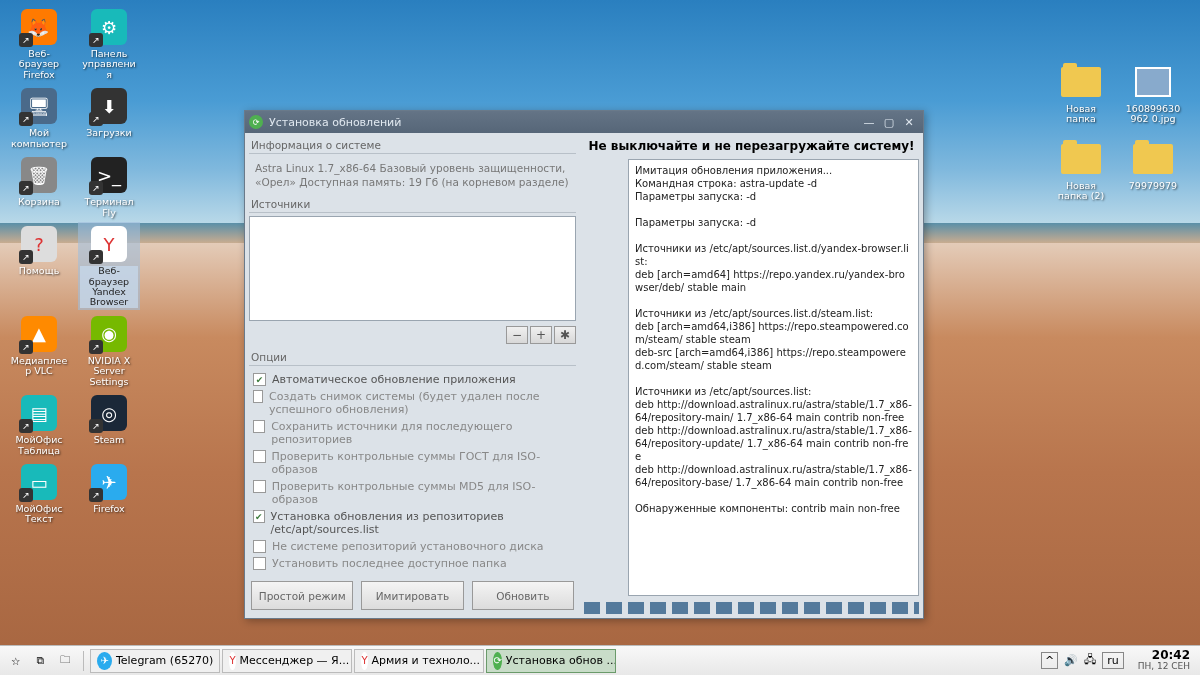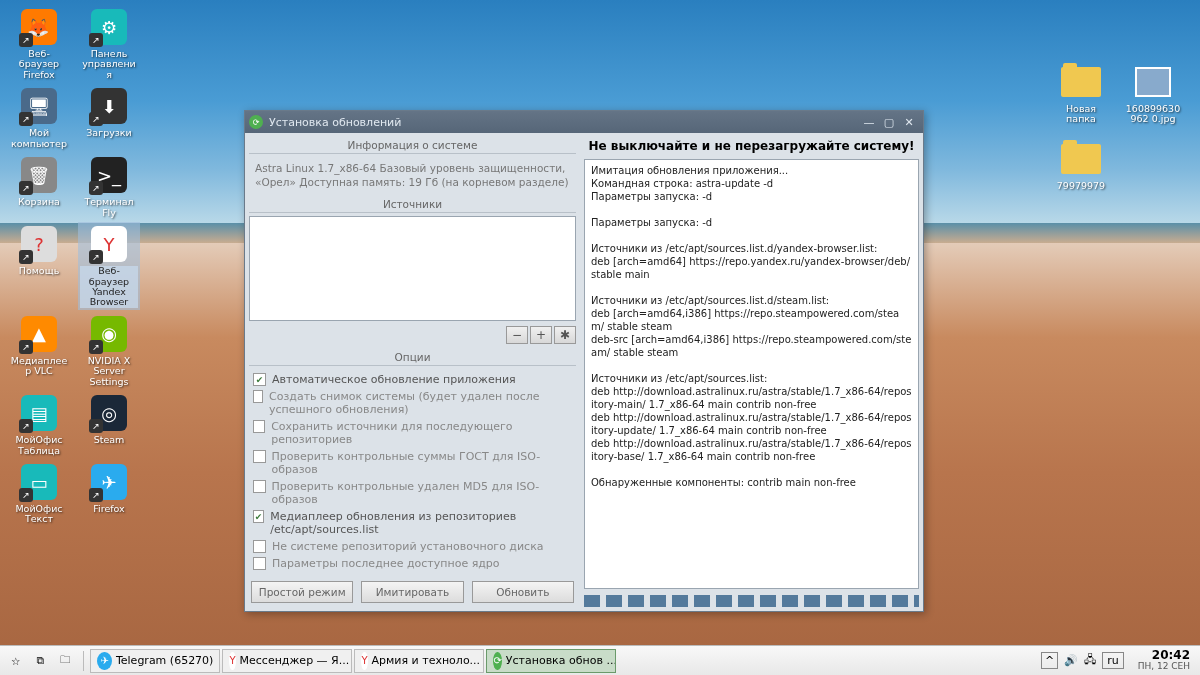--- a/index.html
+++ b/index.html
@@ -25,37 +25,37 @@
 .window { position: absolute; top: 110px; left: 244px; width: 680px; background: #dce2e8; border: 1px solid #6a7a8a; box-shadow: 2px 2px 8px rgba(0,0,0,0.3); }
 .titlebar { height: 22px; background: linear-gradient(to bottom, #647486, #566678); display: flex; align-items: center; color: #e0e8f0; padding: 0 4px; }
 .titlebar .ticon { width: 14px; height: 14px; background: #4fb050; border-radius: 50%; margin-right: 6px; display: flex; align-items: center; justify-content: center; font-size: 8px; color: white; }
 .titlebar .title { flex: 1; font-size: 11px; }
 .titlebar .wbtn { width: 20px; height: 16px; display: flex; align-items: center; justify-content: center; cursor: pointer; color: #e0e8f0; }
 
 .window-body { display: flex; padding: 0; }
 .left-pane { width: 335px; padding: 4px; display: flex; flex-direction: column; gap: 3px; }
 .right-pane { flex: 1; padding: 4px; display: flex; flex-direction: column; gap: 4px; }
 
-.section-header { background: transparent; text-align: center; color: #666; font-size: 10.5px; padding: 2px; border-bottom: 1px solid #b8c0c8; }
+.section-header { background: transparent; text-align: left; color: #666; font-size: 10.5px; padding: 2px; border-bottom: 1px solid #b8c0c8; }
 .info-box { padding: 4px 6px; color: #777; font-size: 10.5px; line-height: 1.35; }
 .sources-area { background: white; border: 1px solid #9aa5b0; height: 105px; }
 .sources-btns { display: flex; justify-content: flex-end; gap: 2px; padding: 2px 0; }
 .mini-btn { width: 22px; height: 18px; background: linear-gradient(to bottom,#f0f0f0,#d8d8d8); border: 1px solid #999; display: flex; align-items: center; justify-content: center; cursor: pointer; font-size: 12px; color: #555; }
 
 .options-box { padding: 2px 4px; }
 .opt-row { display: flex; gap: 6px; padding: 2px 0; color: #888; font-size: 10.5px; }
 .opt-row.checked { color: #555; }
 .chk { width: 13px; height: 13px; border: 1px solid #999; background: white; display: flex; align-items: center; justify-content: center; font-size: 9px; color: #3a7a3a; }
 .chk.on::after { content: "✔"; }
 
 .button-row { display: flex; gap: 8px; padding: 4px 2px; }
-.btn { flex: 1; height: 22px; background: linear-gradient(to bottom,#f4f4f4,#dcdcdc); border: 1px solid #999; color: #666; font-size: 10.5px; cursor: pointer; }
+.btn { flex: 1; height: 29px; background: linear-gradient(to bottom,#f4f4f4,#dcdcdc); border: 1px solid #999; color: #666; font-size: 10.5px; cursor: pointer; }
 
 .warning { font-weight: bold; font-size: 12px; text-align: center; padding: 2px; }
-.log-area { background: white; border: 1px solid #9aa5b0; flex: 1; padding: 4px 6px; font-size: 10px; line-height: 1.3; color: #222; overflow: hidden; white-space: pre-wrap; word-break: break-all; }
+.log-area { background: white; border: 1px solid #9aa5b0; flex: 1; padding: 4px 6px; font-size: 10px; line-height: 1.3; color: #222; overflow: hidden; white-space: pre-wrap; word-break: break-all; margin-left: 44px; }
 .progress { height: 12px; background: repeating-linear-gradient(90deg, #547a9c 0, #547a9c 16px, transparent 16px, transparent 22px); margin-top: 2px; }
 
 .taskbar { position: absolute; bottom: 0; left: 0; width: 100%; height: 30px; background: linear-gradient(to bottom, #f8f8f8, #e8e8e8); border-top: 1px solid #bbb; display: flex; align-items: center; padding: 0 4px; gap: 2px; }
 .tb-btn { height: 24px; padding: 0 6px; display: flex; align-items: center; gap: 4px; font-size: 10.5px; cursor: pointer; border: 1px solid transparent; }
 .tb-btn.task { border: 1px solid #bbb; background: #f0f0f0; min-width: 100px; max-width: 130px; overflow: hidden; white-space: nowrap; }
 .tb-btn.task.active { background: #c8dcc8; border-color: #6a9a6a; }
 .tb-spacer { flex: 1; }
 .tb-tray { display: flex; align-items: center; gap: 6px; padding: 0 6px; }
 .tb-clock { text-align: right; line-height: 1.1; padding: 0 6px; }
 .tb-clock .time { font-size: 12px; font-weight: bold; }
@@ -190,20 +190,26 @@
         <div class="iconbox">
           <div class="folder-ico"></div>
         </div>
         <div class="label">Новая папка</div>
       </div>
       <div class="dicon">
         <div class="iconbox">
           <div style="width:36px;height:30px;background:#88aacc;border:2px solid white;"></div>
         </div>
         <div class="label">160899630962 0.jpg</div>
+      </div>
+      <div class="dicon">
+        <div class="iconbox">
+          <div class="folder-ico"></div>
+        </div>
+        <div class="label">Новая папка (2)</div>
       </div>
       <div class="dicon">
         <div class="iconbox">
           <div class="folder-ico"></div>
         </div>
         <div class="label">79979979</div>
       </div>
     </div>
 
   <div class="window">
@@ -240,33 +246,33 @@
             <div class="opt-row">
               <span class="chk "></span>
               <span>Сохранить источники для последующего репозиториев</span>
             </div>
             <div class="opt-row">
               <span class="chk "></span>
               <span>Проверить контрольные суммы ГОСТ для ISO-образов</span>
             </div>
             <div class="opt-row">
               <span class="chk "></span>
-              <span>Проверить контрольные удален MD5 для ISO-образов</span>
+              <span>Проверить контрольные суммы MD5 для ISO-образов</span>
             </div>
             <div class="opt-row checked">
               <span class="chk on"></span>
-              <span>Медиаплеер обновления из репозиториев /etc/apt/sources.list</span>
+              <span>Установка обновления из репозиториев /etc/apt/sources.list</span>
             </div>
             <div class="opt-row">
               <span class="chk "></span>
               <span>Не системе репозиторий установочного диска</span>
             </div>
             <div class="opt-row">
               <span class="chk "></span>
-              <span>Параметры последнее доступное ядро</span>
+              <span>Установить последнее доступное папка</span>
             </div>
           </div>
         <div class="button-row">
           <button class="btn">Простой режим</button>
           <button class="btn">Имитировать</button>
           <button class="btn">Обновить</button>
         </div>
       </div>
       <div class="right-pane">
         <div class="warning">Не выключайте и не перезагружайте систему!</div>

